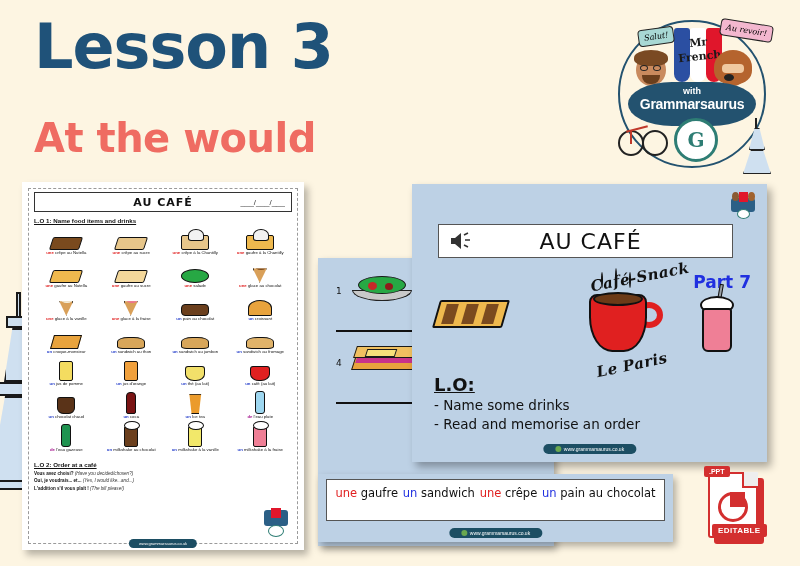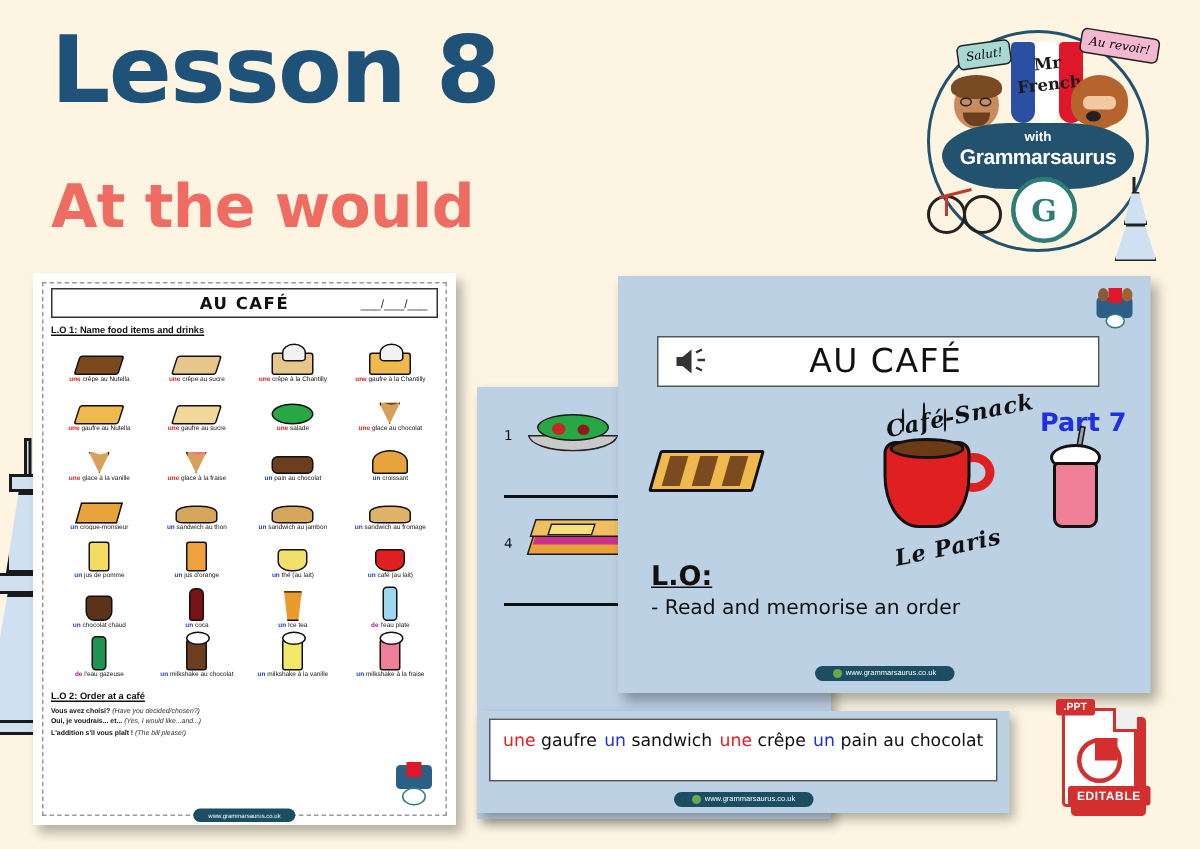--- a/index.html
+++ b/index.html
@@ -149,21 +149,21 @@
       font-size:7px; font-weight:bold; padding:2px 5px; border-radius:2px; }
   #ppt-editable { position:absolute; left:6px; bottom:13px; background:#d32f2f; color:#fff;
       font-size:8px; font-weight:bold; padding:2px 6px; border-radius:2px; letter-spacing:0.4px; }
 
   
   .cp { position:absolute; }
 </style>
 </head>
 <body>
 
-<div id="page-title">Lesson 8</div>
+<div id="page-title">Lesson 3</div>
 <div id="page-subtitle">At the would</div>
 
 <div id="brand-logo">
   <div class="bl-ring"></div>
   <div class="bl-flag">
     <div class="f1"></div>
       <div class="f2"></div>
       <div class="f3"></div>
   </div>
   <div class="bl-flagtext">Mr French</div>
@@ -486,20 +486,21 @@
   </div>
 
   <div class="cp" style="left:286px;top:104px;width:40px;height:68px;">
     <div class="cp" style="left:20px;top:-4px;width:4px;height:22px;background:#9aa0a6;border:1px solid #111;transform:rotate(10deg);"></div>
     <div class="cp" style="left:2px;top:8px;width:34px;height:18px;background:#fff;border:2px solid #111;border-radius:50%;"></div>
     <div class="cp" style="left:4px;top:20px;width:30px;height:44px;background:#ef7f96;border:2px solid #111;border-radius:3px 3px 6px 6px;"></div>
   </div>
 
   <div id="lo-head">L.O:</div>
   <div id="lo-list">
+      <div>- Name some drinks</div>
       <div>- Read and memorise an order</div>
     </div>
   <div class="sm-foot">
     <span class="dot"></span>
     <span>www.grammarsaurus.co.uk</span>
   </div>
 </div>
 
 <div id="vocab-card">
   <div id="vocab-box">

